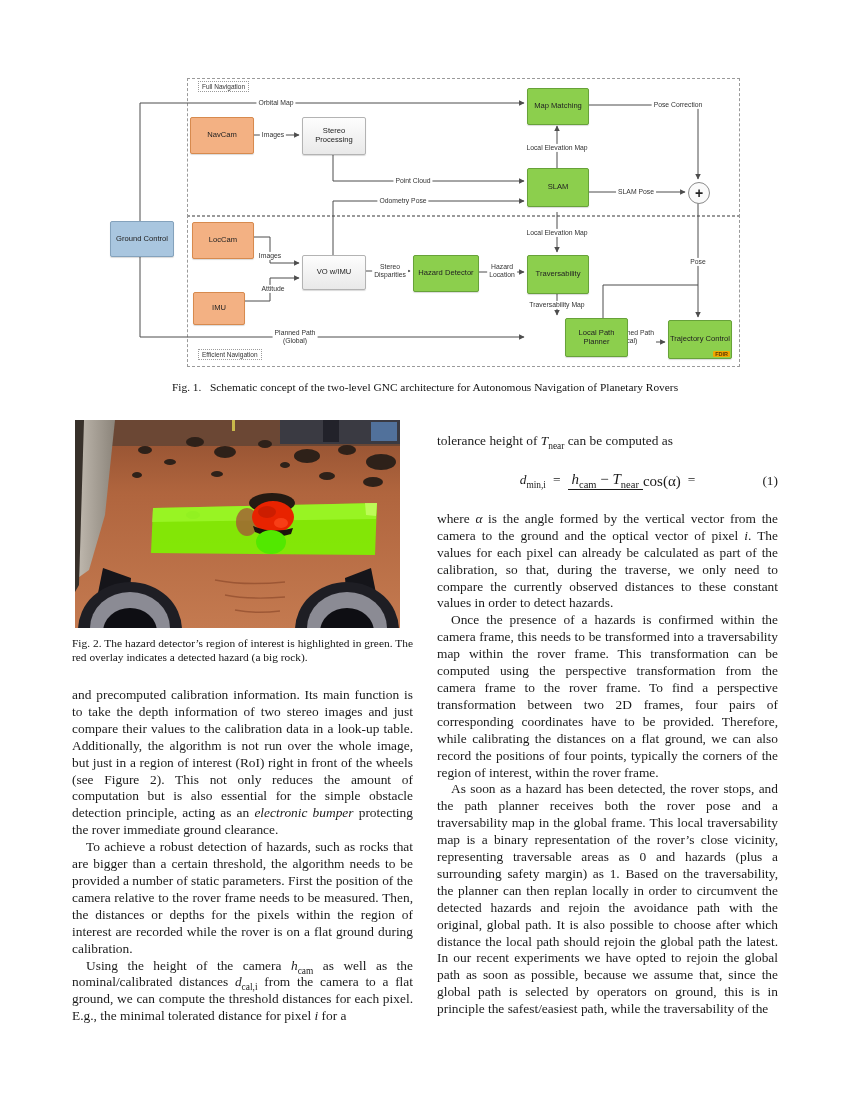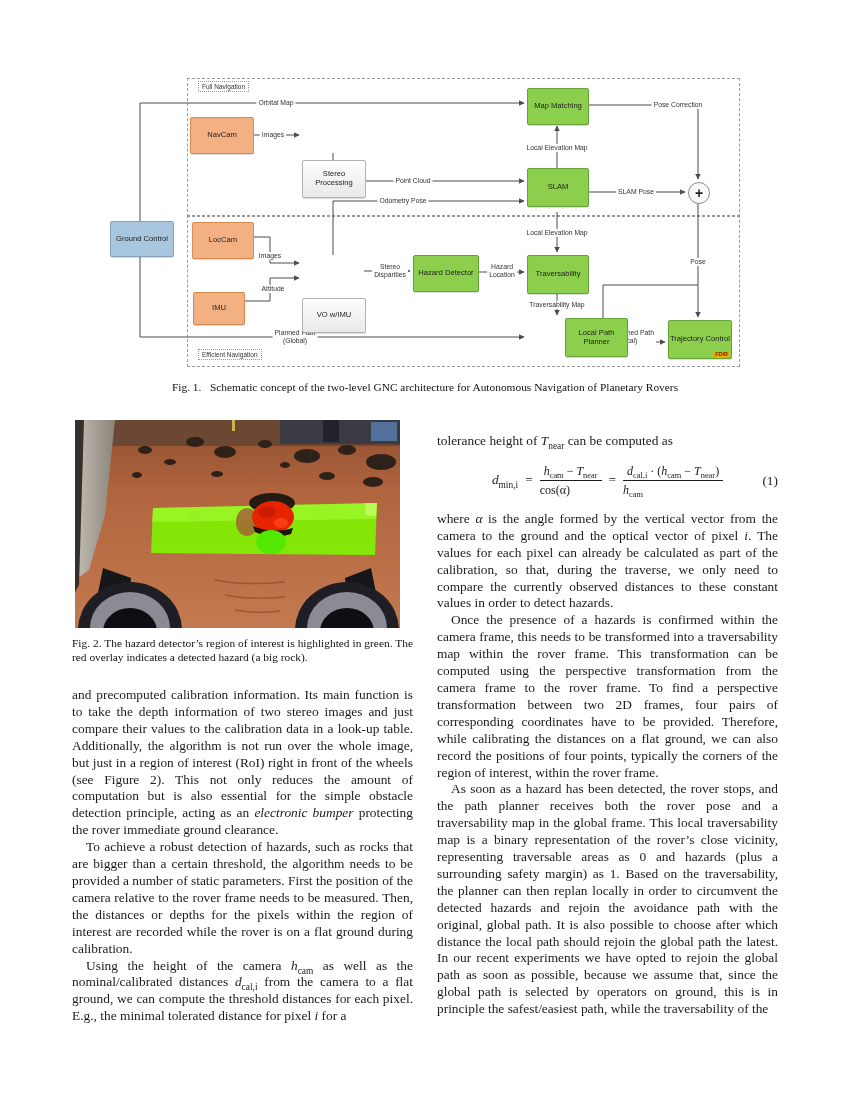--- a/index.html
+++ b/index.html
@@ -12,21 +12,21 @@
   .fig1 svg.wires{position:absolute;left:0;top:0;z-index:1;}
   .region{position:absolute;border:1px dashed #9a9a9a;z-index:0;}
   .region-label{position:absolute;border:1px dotted #9a9a9a;background:#fff;font-size:6.5px;
         color:#333;padding:1px 3px;z-index:4;white-space:nowrap;}
   .dbox{position:absolute;z-index:3;display:flex;align-items:center;justify-content:center;
         text-align:center;font-size:7.6px;color:#222;border-radius:2px;line-height:1.15;
         box-shadow:0 1px 1px rgba(0,0,0,0.15);}
   .dbox.orange{background:#f3b183;border:1px solid #d78a4e;}
   .dbox.blue{background:#a9c6df;border:1px solid #84a2bc;}
   .dbox.green{background:#8ccf4d;border:1px solid #67a239;}
-  .dbox.plain{background:linear-gradient(#fdfdfd,#e9e9e9);border:1px solid #b3b3b3;margin-top:43px;}
+  .dbox.plain{background:linear-gradient(#fdfdfd,#e9e9e9);border:1px solid #b3b3b3;}
   .dbox.sum{border-radius:50%;font-size:14px;font-weight:bold;background:#fafafa;
         border:1px solid #8a8a8a;box-shadow:none;}
   .fdir-badge{position:absolute;right:1px;bottom:1px;background:#f2a700;color:#5b3a00;
         font-size:5.5px;font-weight:bold;padding:0 2px;border-radius:1px;}
   .elabel{position:absolute;transform:translate(-50%,-50%);background:#ffffff;z-index:2;
         font-size:6.8px;color:#333;text-align:center;line-height:1.2;white-space:nowrap;padding:0 2px;}
 
   
   .fig1-caption{position:absolute;left:0;top:381px;width:850px;text-align:center;
         font-size:11.4px;color:#111;white-space:pre-wrap;}
@@ -43,22 +43,22 @@
   .col p{margin:0;}
   .col p.indent{text-indent:14px;}
   .em{font-style:italic;}
   .mv{font-style:italic;}
   sub{font-size:0.70em;line-height:0;}
   .sec-head{font-style:italic;margin:10px 0 8px 0;font-size:13.4px;}
 
   
   .equation{display:flex;align-items:center;justify-content:center;gap:7px;
         position:relative;margin:8px 0 7px 0;height:46px;}
-  .frac{display:inline-flex;flex-direction:column;align-items:flex-start;text-align:center;
-        vertical-align:middle;font-size:12px;}
+  .frac{display:inline-flex;flex-direction:row;align-items:flex-end;text-align:center;
+        vertical-align:middle;font-size:15px;}
   .frac .num{border-bottom:1px solid #1b1b1b;padding:0 4px 1px 4px;}
   .frac .den{padding-top:1px;}
   .eq-no{position:absolute;right:0;top:50%;transform:translateY(-50%);}
 </style>
 </head>
 <body>
 
 <div class="page">
 
   <div class="fig1">
@@ -233,24 +233,20 @@
     <p><span>tolerance height of </span><span class="mv">T</span><sub>near</sub><span> can be computed as</span></p>
 
     <div class="equation">
       <span><span class="mv">d</span><sub>min,i</sub></span>
       <span>=</span>
       <span class="frac">
         <span class="num"><span class="mv">h</span><sub>cam</sub> <span>−</span> <span class="mv">T</span><sub>near</sub></span>
         <span class="den">cos(α)</span>
       </span>
       <span>=</span>
-      <span class="frac">
-        <span class="num"><span class="mv">d</span><sub>cal,i</sub> <span>· (</span><span class="mv">h</span><sub>cam</sub> <span>−</span> <span class="mv">T</span><sub>near</sub><span>)</span></span>
-        <span class="den"><span class="mv">h</span><sub>cam</sub></span>
-      </span>
       <span class="eq-no">(1)</span>
     </div>
 
     <p><span>where </span><span class="mv">α</span><span> is the angle formed by the vertical vector from the camera to the ground and the optical vector of pixel </span><span class="mv">i</span><span>. The values for each pixel can already be calculated as part of the calibration, so that, during the traverse, we only need to compare the currently observed distances to these constant values in order to detect hazards.</span></p>
     <p class="indent">Once the presence of a hazards is confirmed within the camera frame, this needs to be transformed into a traversability map within the rover frame. This transformation can be computed using the perspective transformation from the camera frame to the rover frame. To find a perspective transformation between two 2D frames, four pairs of corresponding coordinates have to be provided. Therefore, while calibrating the distances on a flat ground, we can also record the positions of four points, typically the corners of the region of interest, within the rover frame.</p>
     <p class="indent">As soon as a hazard has been detected, the rover stops, and the path planner receives both the rover pose and a traversability map in the global frame. This local traversability map is a binary representation of the rover’s close vicinity, representing traversable areas as 0 and hazards (plus a surrounding safety margin) as 1. Based on the traversability, the planner can then replan locally in order to circumvent the detected hazards and rejoin the avoidance path with the original, global path. It is also possible to choose after which distance the local path should rejoin the global path the latest. In our recent experiments we have opted to rejoin the global path as soon as possible, because we assume that, since the global path is selected by operators on ground, this is in principle the safest/easiest path, while the traversability of the</p>
   </div>
 
 </div>
 

